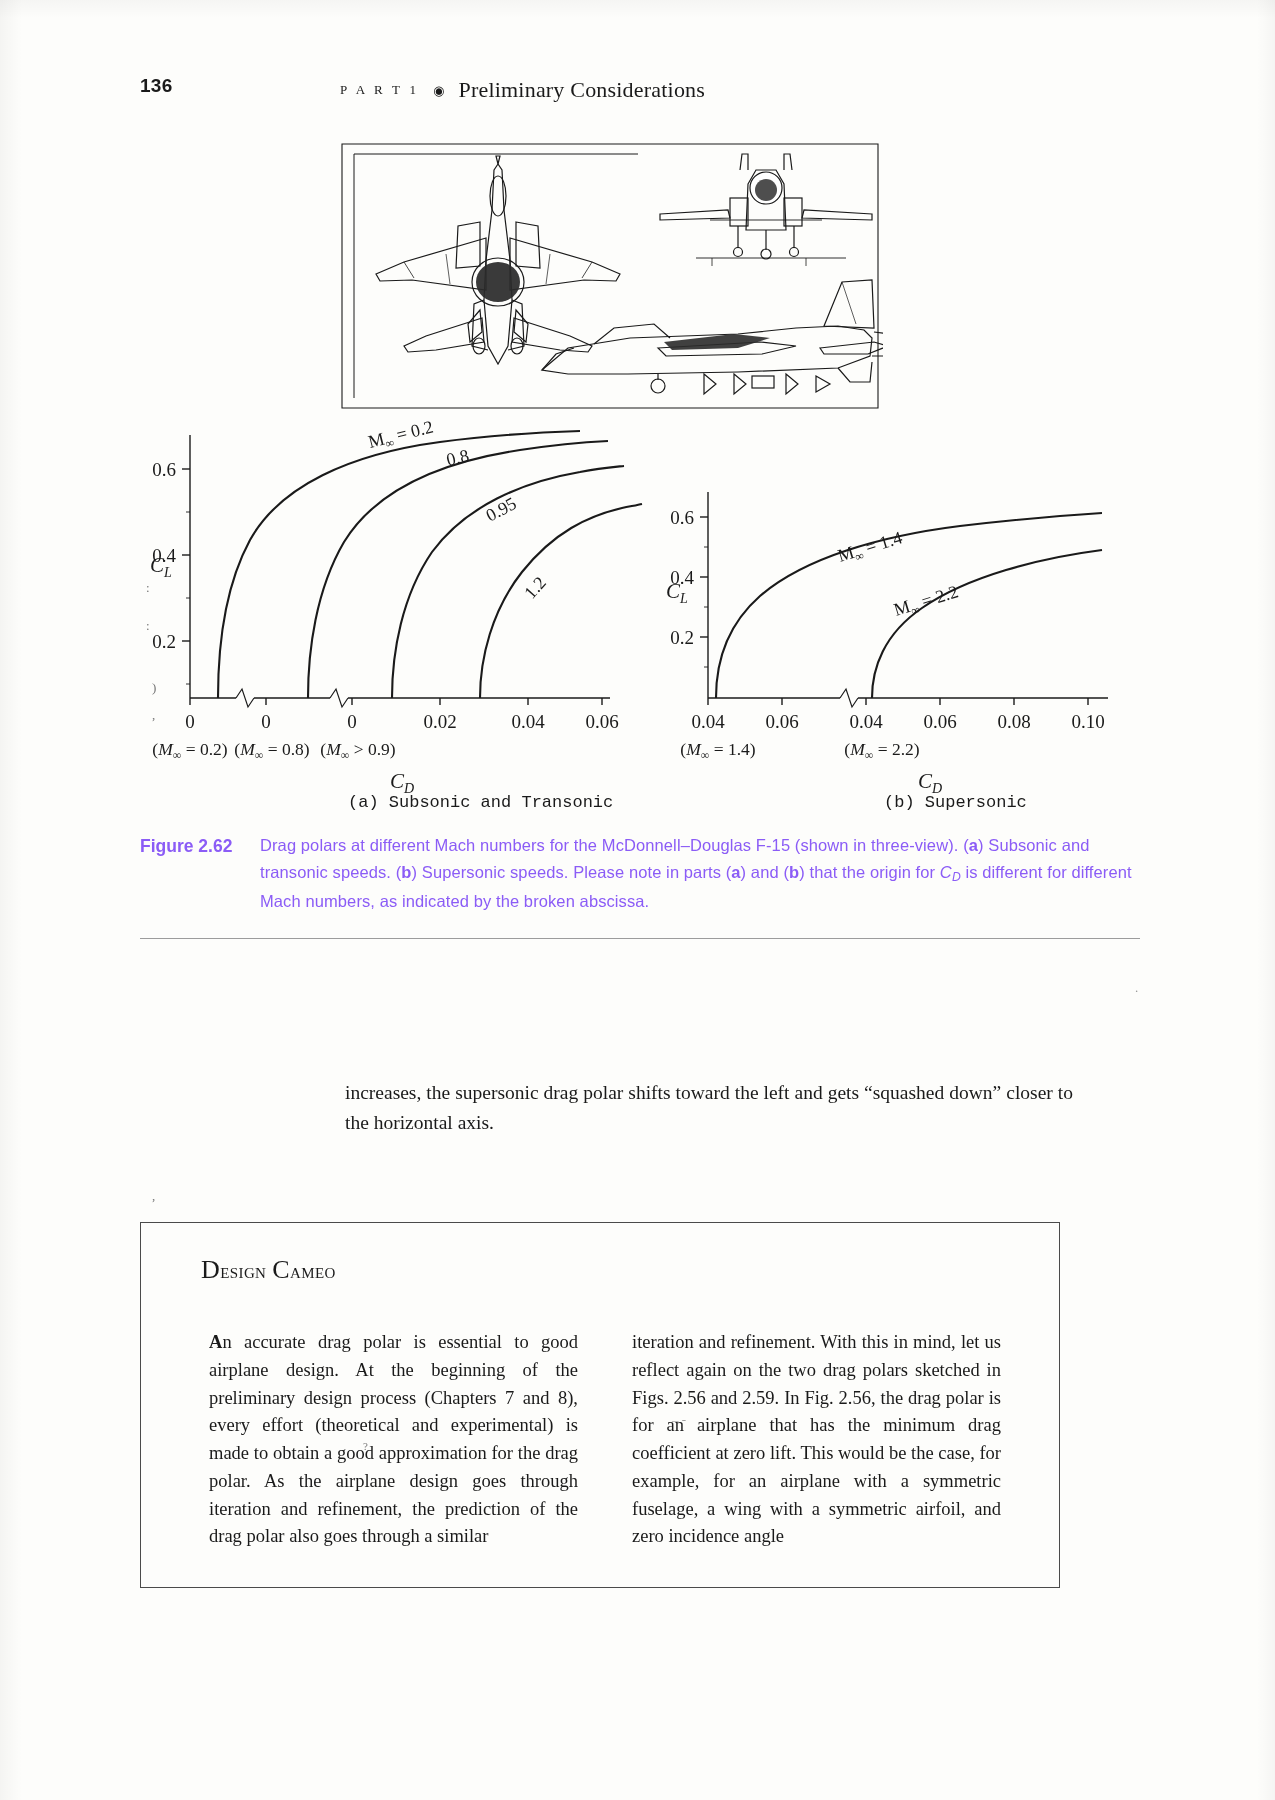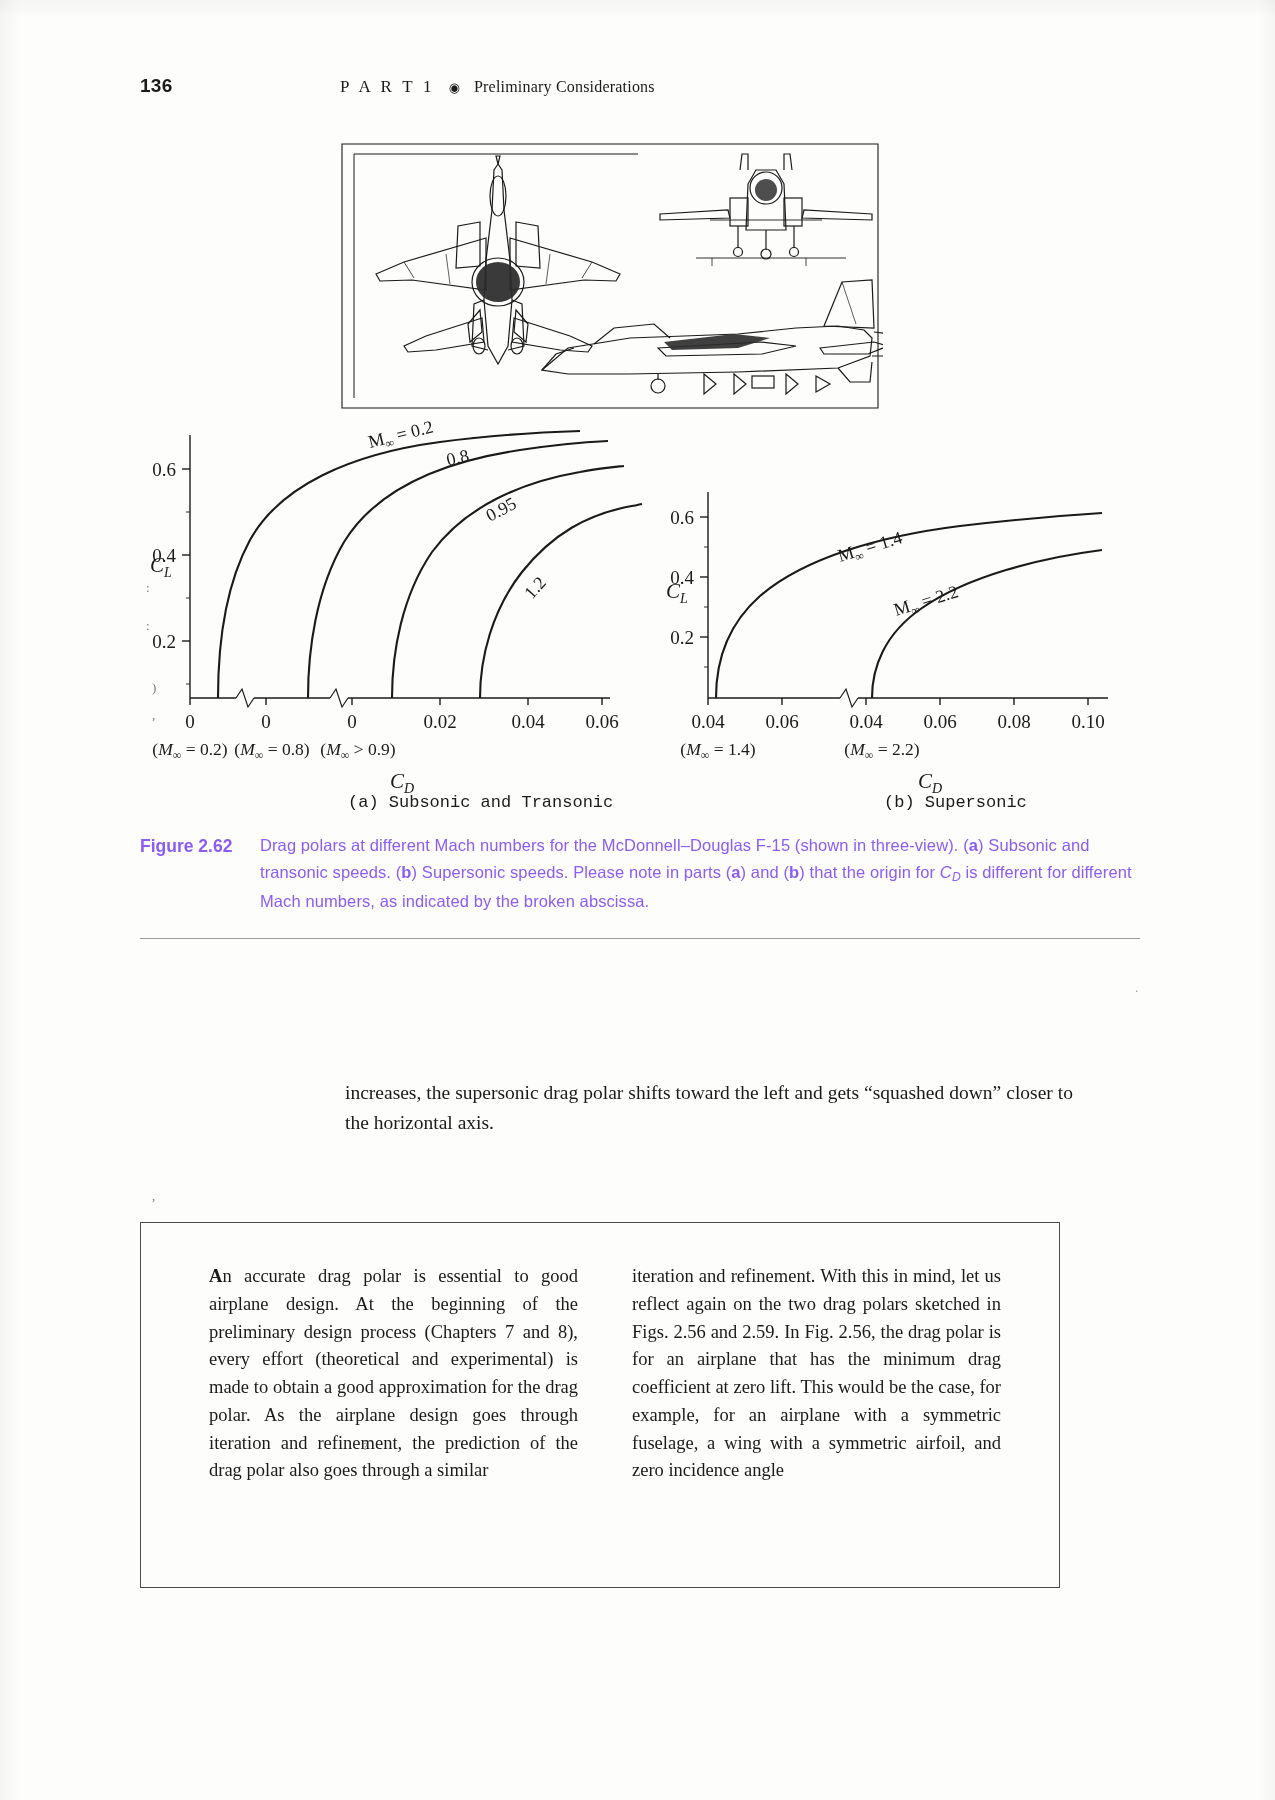--- a/index.html
+++ b/index.html
@@ -53,30 +53,30 @@
     position: absolute;
     left: 200px;
     top: 2px;
     display: flex;
     align-items: center;
     gap: 14px;
     font-size: 18px;
   }
   .part-label {
     letter-spacing: 3.2px;
-    font-size: 17px;
+    font-size: 13px;
   }
   .bullet-icon {
     font-size: 13px;
     line-height: 1;
     position: relative;
     top: 0px;
   }
   .runhead-title {
-    font-size: 16px;
+    font-size: 22px;
     letter-spacing: 0.2px;
   }
 
   
   .threeview {
     position: absolute;
     left: 338px;
     top: 140px;
     width: 545px;
     height: 275px;
@@ -434,20 +434,25 @@
     <span class="label">Figure 2.62</span>
     <div class="body"><span>Drag polars at different Mach numbers for the McDonnell–Douglas F-15 (shown in three-view). (</span><b>a</b><span>) Subsonic and transonic speeds. (</span><b>b</b><span>) Supersonic speeds. Please note in parts (</span><b>a</b><span>) and (</span><b>b</b><span>) that the origin for </span><i class="ital">C</i><i class="ital sub">D</i><span> is different for different Mach numbers, as indicated by the broken abscissa.</span></div>
   </div>
 
   <div class="rule" id="rule-top"></div>
 
   <div class="bodytext">increases, the supersonic drag polar shifts toward the left and gets “squashed down” closer to the horizontal axis.</div>
 
   <div class="cameo" style="height: 366px;">
     <div class="cameo-inner">
+      <div class="cameo-title">
+        <span class="cap">D</span><span style="font-variant: small-caps;">esign</span>
+        <span class="cap">C</span><span style="font-variant: small-caps;">ameo</span>
+        
+      </div>
       <div class="cameo-cols">
         <div class="cameo-col">
           <p><span class="dropin">A</span><span>n accurate drag polar is essential to good airplane design. At the beginning of the preliminary design process (Chapters 7 and 8), every effort (theoretical and experimental) is made to obtain a good approximation for the drag polar. As the airplane design goes through iteration and refinement, the prediction of the drag polar also goes through a similar</span></p>
         </div>
         <div class="cameo-col">
           <p>iteration and refinement. With this in mind, let us reflect again on the two drag polars sketched in Figs. 2.56 and 2.59. In Fig. 2.56, the drag polar is for an airplane that has the minimum drag coefficient at zero lift. This would be the case, for example, for an airplane with a symmetric fuselage, a wing with a symmetric airfoil, and zero incidence angle</p>
         </div>
       </div>
     </div>
   </div>

